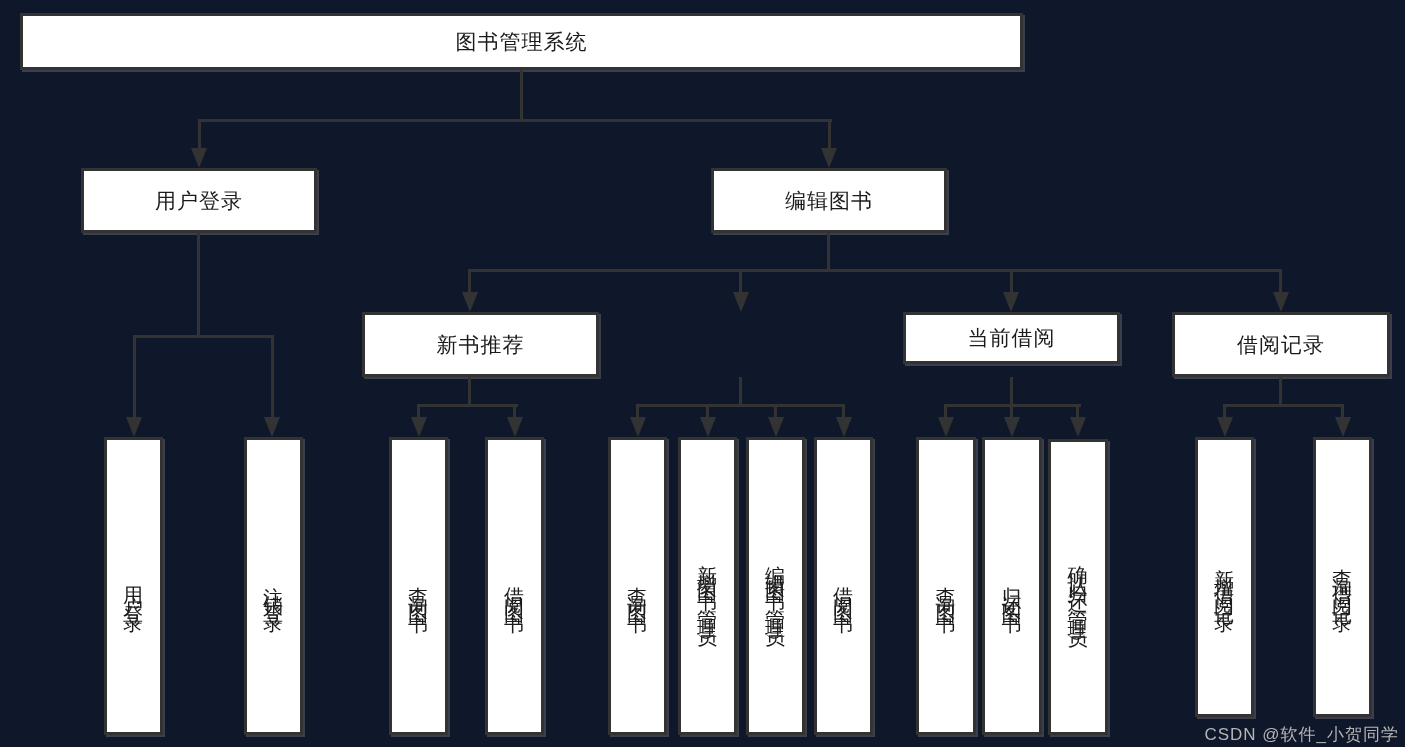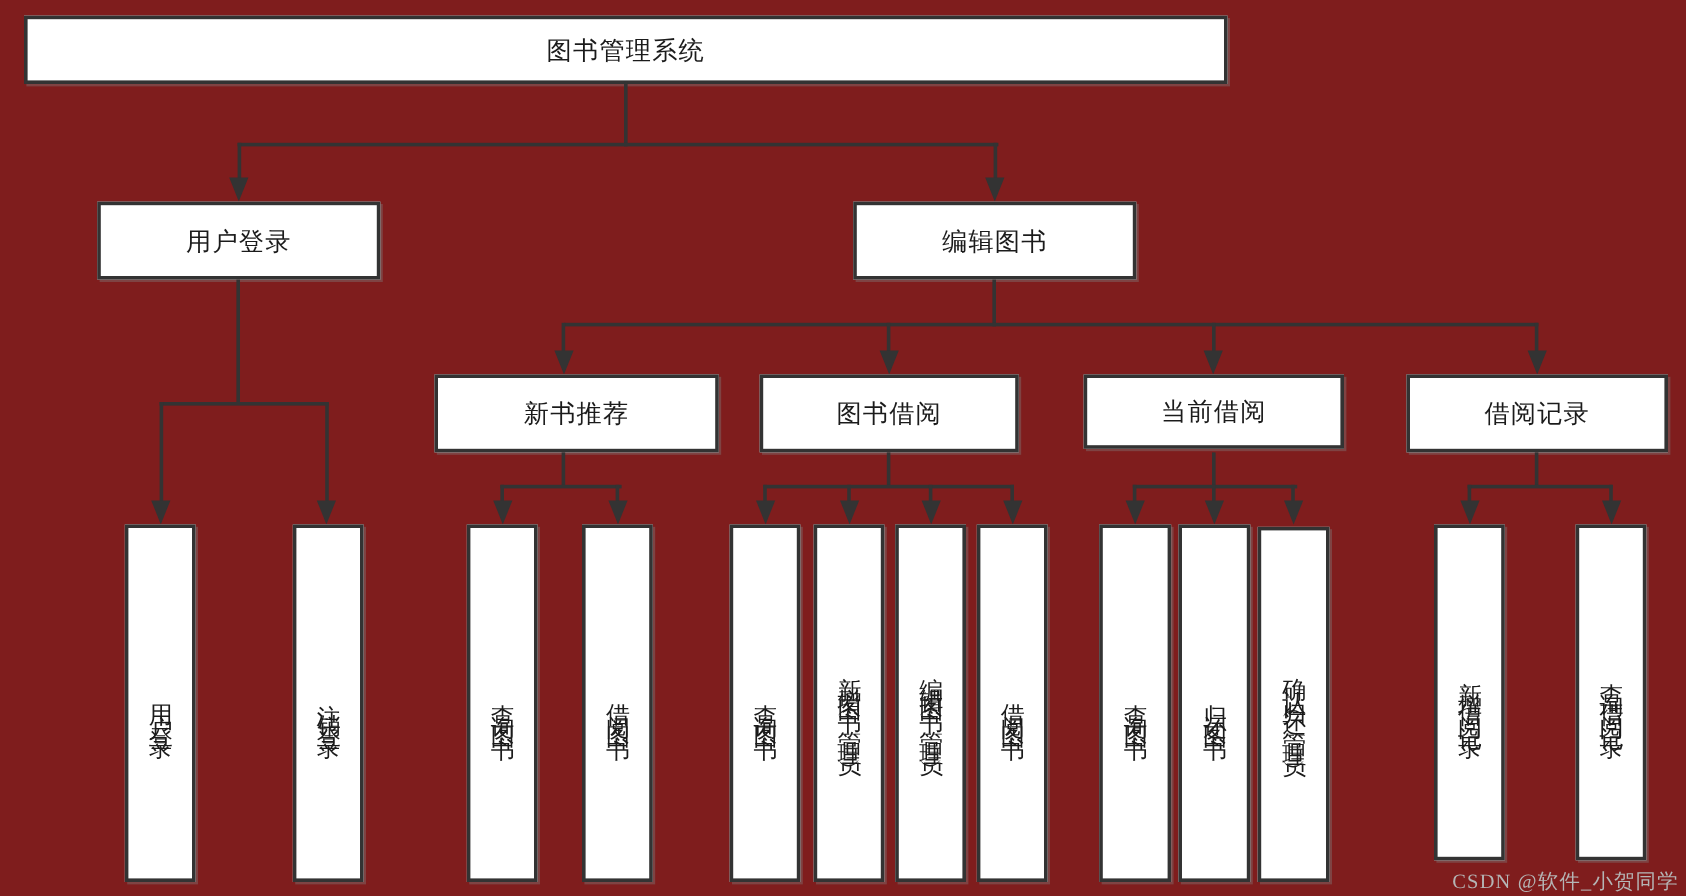--- a/index.html
+++ b/index.html
@@ -1,21 +1,21 @@
 <!DOCTYPE html>
 <html><head>
 <meta charset="utf-8">
 <style>
   html, body { margin: 0; padding: 0; background: #ffffff; }
   .canvas {
     position: relative;
     width: 1405px;
     height: 747px;
-    background: #7f1d1d;
-    font-family: Liberation Serif, serif;
+    background: #0f172a;
+    font-family: Liberation Sans, sans-serif;
     color: #1b1b1b;
     overflow: hidden;
   }
   .box {
     position: absolute;
     box-sizing: border-box;
     border: 3px solid #333333;
     background: #ffffff;
     display: flex;
     align-items: center;
@@ -83,22 +83,21 @@
   <div class="vl" style="left:468px;top:269px;height:26px"></div>
   <div class="arr" style="left:462px;top:292px"></div>
   <div class="vl" style="left:739px;top:269px;height:26px"></div>
   <div class="arr" style="left:733px;top:292px"></div>
   <div class="vl" style="left:1010px;top:269px;height:26px"></div>
   <div class="arr" style="left:1003px;top:292px"></div>
   <div class="vl" style="left:1279px;top:269px;height:26px"></div>
   <div class="arr" style="left:1273px;top:292px"></div>
 
   <div class="box" style="left:362px;top:312px;width:237px;height:65px">新书推荐</div>
-  <div class="box" style="left:633px;top:312px;width:216px;height:65px">图书借阅</div>
-  <div class="box" style="left:903px;top:312px;width:217px;height:62px">当前借阅</div>
+  <div class="box" style="left:903px;top:312px;width:217px;height:52px">当前借阅</div>
   <div class="box" style="left:1172px;top:312px;width:218px;height:65px">借阅记录</div>
 
   <div class="vl" style="left:468px;top:377px;height:29px"></div>
   <div class="hl" style="left:417px;top:404px;width:101px"></div>
   <div class="vl" style="left:417px;top:404px;height:15px"></div>
   <div class="arr" style="left:411px;top:417px"></div>
   <div class="vl" style="left:513px;top:404px;height:15px"></div>
   <div class="arr" style="left:507px;top:417px"></div>
 
   <div class="vl" style="left:739px;top:377px;height:29px"></div>

